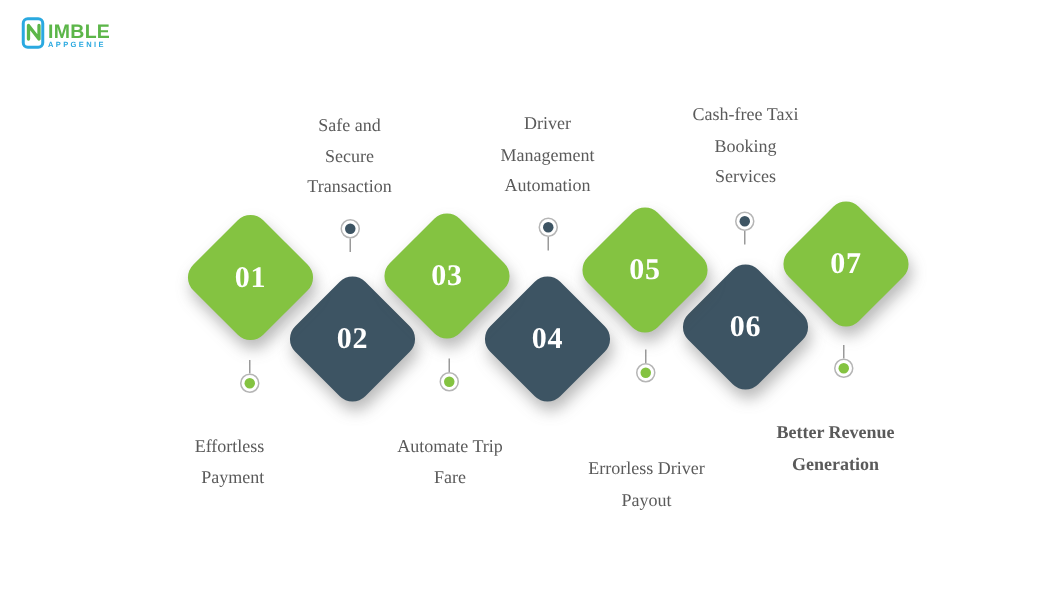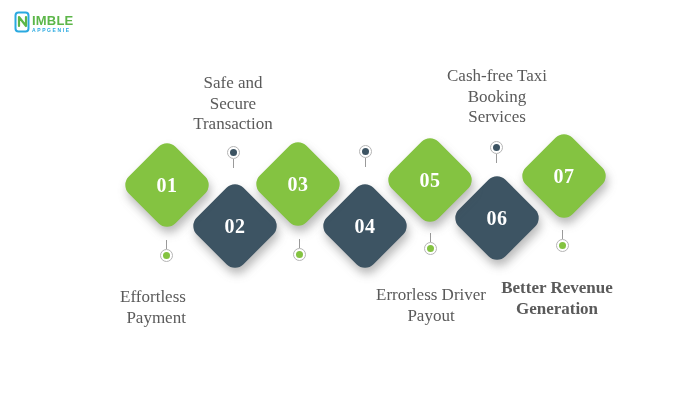--- a/index.html
+++ b/index.html
@@ -69,29 +69,29 @@
   .marker.green .dot{background:var(--green,#84C341);}
   .marker.dark .dot{background:var(--dark-slate,#3D5463);}
 
   
   .label{
     position:absolute;
     transform:translateX(-50%);
     text-align:center;
     white-space:pre-line;
     color:var(--label-text,#5A5A5A);
-    font-size:17px;line-height:20.5px;
+    font-size:12px;line-height:20.5px;
   }
 
   
   .pos-d1{left:134px;top:152px;} .pos-m1{left:159px;top:240px;} .pos-l1{left:153px;top:287px;text-align:right;}
   .pos-d2{left:202px;top:193px;} .pos-m2{left:226px;top:146px;} .pos-l2{left:233px;top:73px;}
   .pos-d3{left:265px;top:151px;} .pos-m3{left:292px;top:239px;} .pos-l3{left:300px;top:287px;}
   .pos-d4{left:332px;top:193px;} .pos-m4{left:358px;top:145px;} .pos-l4{left:365px;top:72px;}
-  .pos-d5{left:397px;top:147px;} .pos-m5{left:423px;top:233px;} .pos-l5{left:431px;top:285px;}
+  .pos-d5{left:397px;top:147px;} .pos-m5{left:423px;top:233px;} .pos-l5{left:431px;top:302px;}
   .pos-d6{left:464px;top:185px;} .pos-m6{left:489px;top:141px;} .pos-l6{left:497px;top:66px;}
   .pos-d7{left:531px;top:143px;} .pos-m7{left:555px;top:230px;} .pos-l7{left:557px;top:278px;font-weight:bold;}
 </style>
 </head>
 <body>
 
 <div class="canvas">
 
   <div class="logo">
     <svg class="logo-icon" width="17" height="22" viewBox="0 0 17 22">
@@ -126,32 +126,37 @@
         <span class="dot"></span>
       </span>
     <span class="stem"></span>
   </div>
   <div class="diamond dark pos-d2">
     <div class="diamond-inner">
         <span class="num">02</span>
       </div>
   </div>
 
+  <div class="label pos-l3">Automate Trip
+Fare</div>
   <div class="marker green pos-m3">
     <span class="stem"></span>
     <span class="ring">
         <span class="dot"></span>
       </span>
   </div>
   <div class="diamond green pos-d3">
     <div class="diamond-inner">
         <span class="num">03</span>
       </div>
   </div>
 
+  <div class="label pos-l4">Driver
+Management
+Automation</div>
   <div class="marker dark pos-m4">
     <span class="ring">
         <span class="dot"></span>
       </span>
     <span class="stem"></span>
   </div>
   <div class="diamond dark pos-d4">
     <div class="diamond-inner">
         <span class="num">04</span>
       </div>

